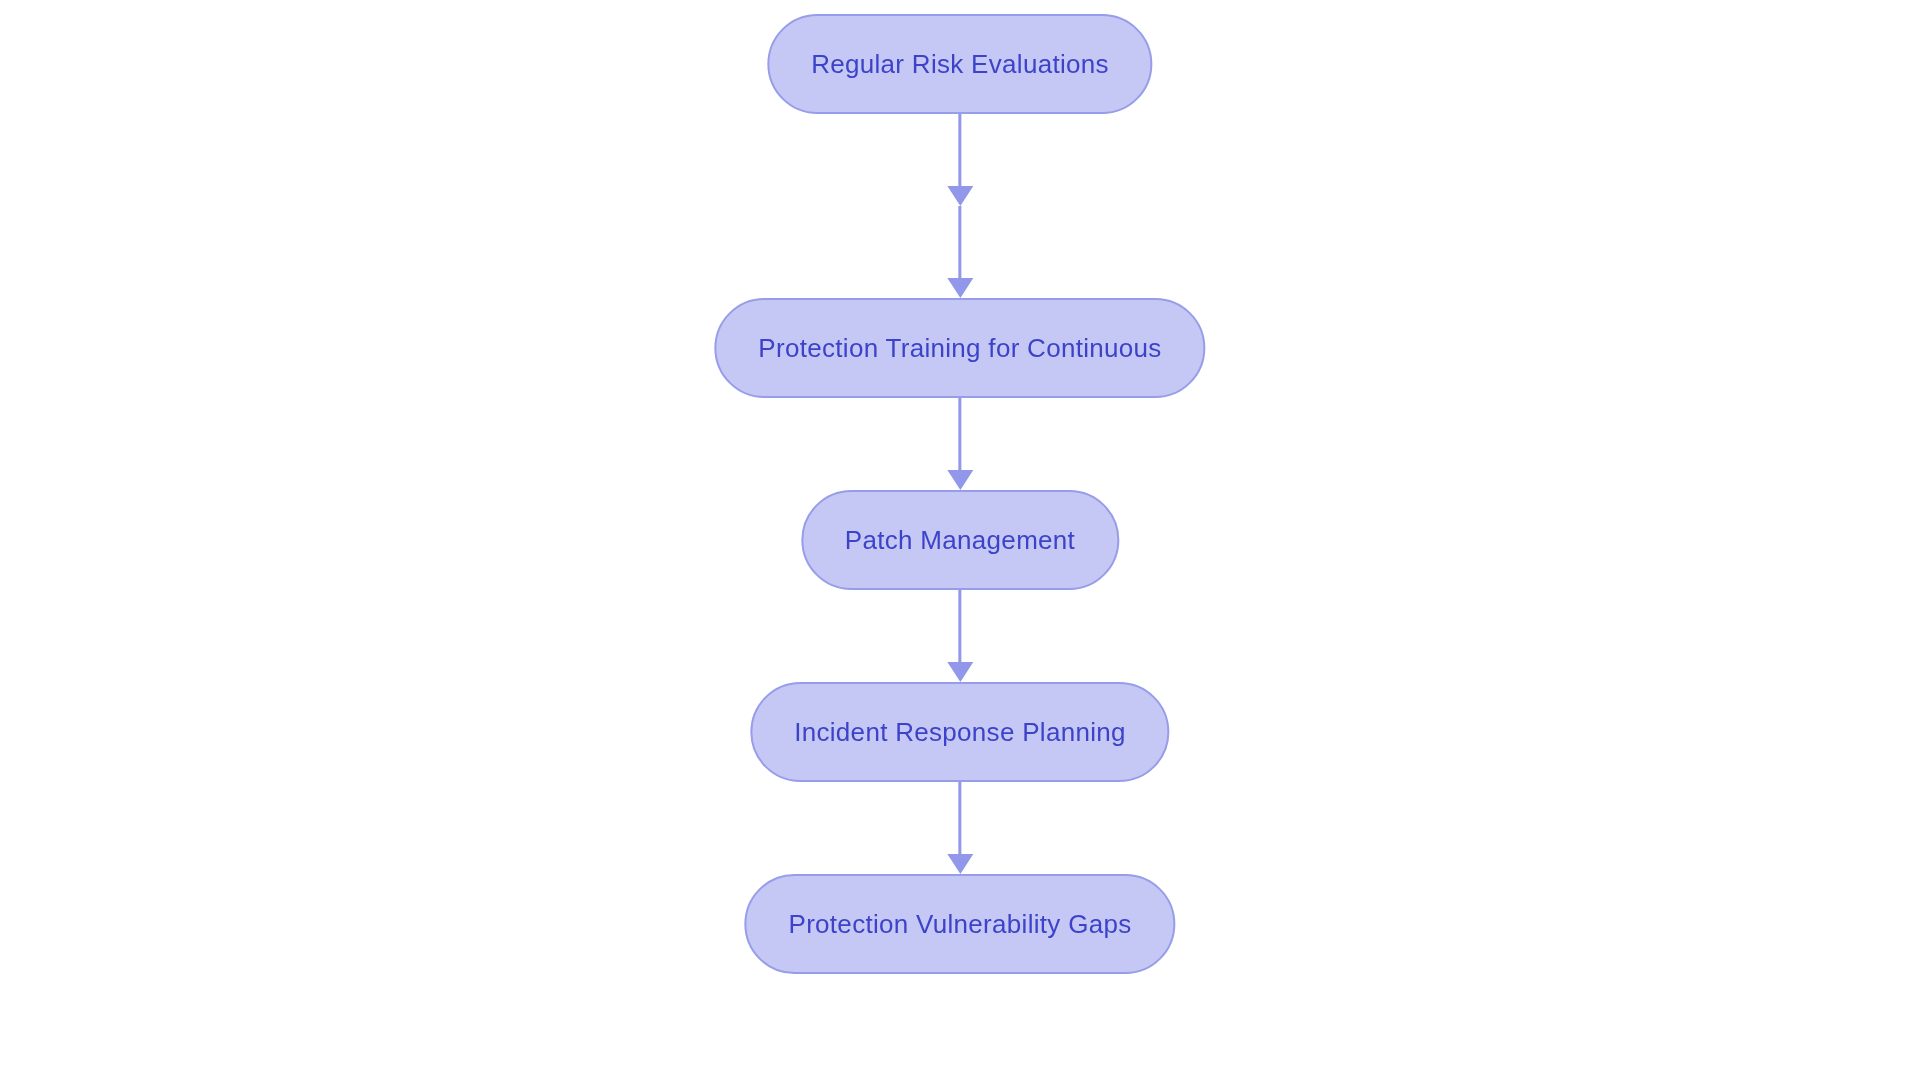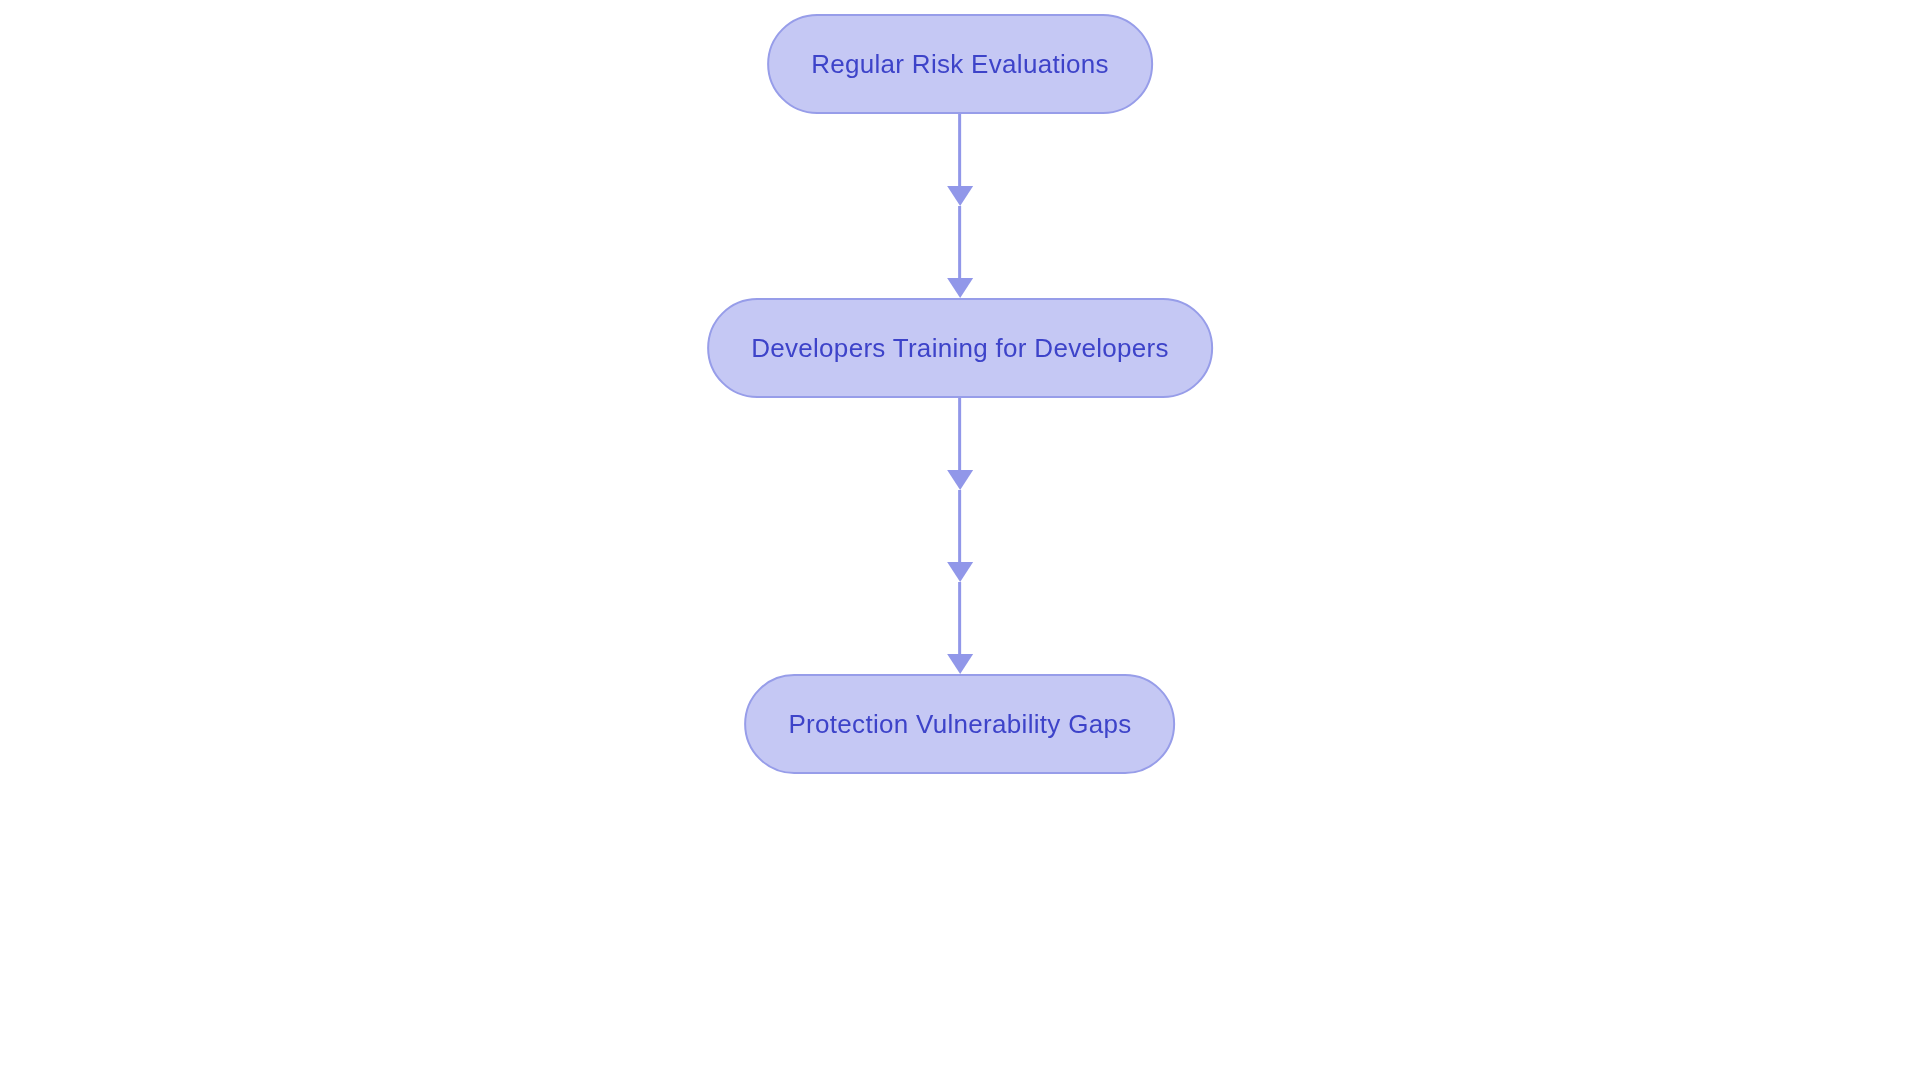--- a/index.html
+++ b/index.html
@@ -72,34 +72,40 @@
     <div class="head"></div>
   </div>
 
 
   <div class="connector">
     <div class="stem"></div>
     <div class="head"></div>
   </div>
 
   <div class="node">
-    <span>Developers Training for Developers</span>
+    <span>Protection Training for Continuous</span>
   </div>
 
   <div class="connector">
     <div class="stem"></div>
     <div class="head"></div>
   </div>
 
+  <div class="node">
+    <span>Patch Management</span>
+  </div>
 
   <div class="connector">
     <div class="stem"></div>
     <div class="head"></div>
   </div>
 
+  <div class="node">
+    <span>Incident Response Planning</span>
+  </div>
 
   <div class="connector">
     <div class="stem"></div>
     <div class="head"></div>
   </div>
 
   <div class="node">
     <span>Protection Vulnerability Gaps</span>
   </div>
 

